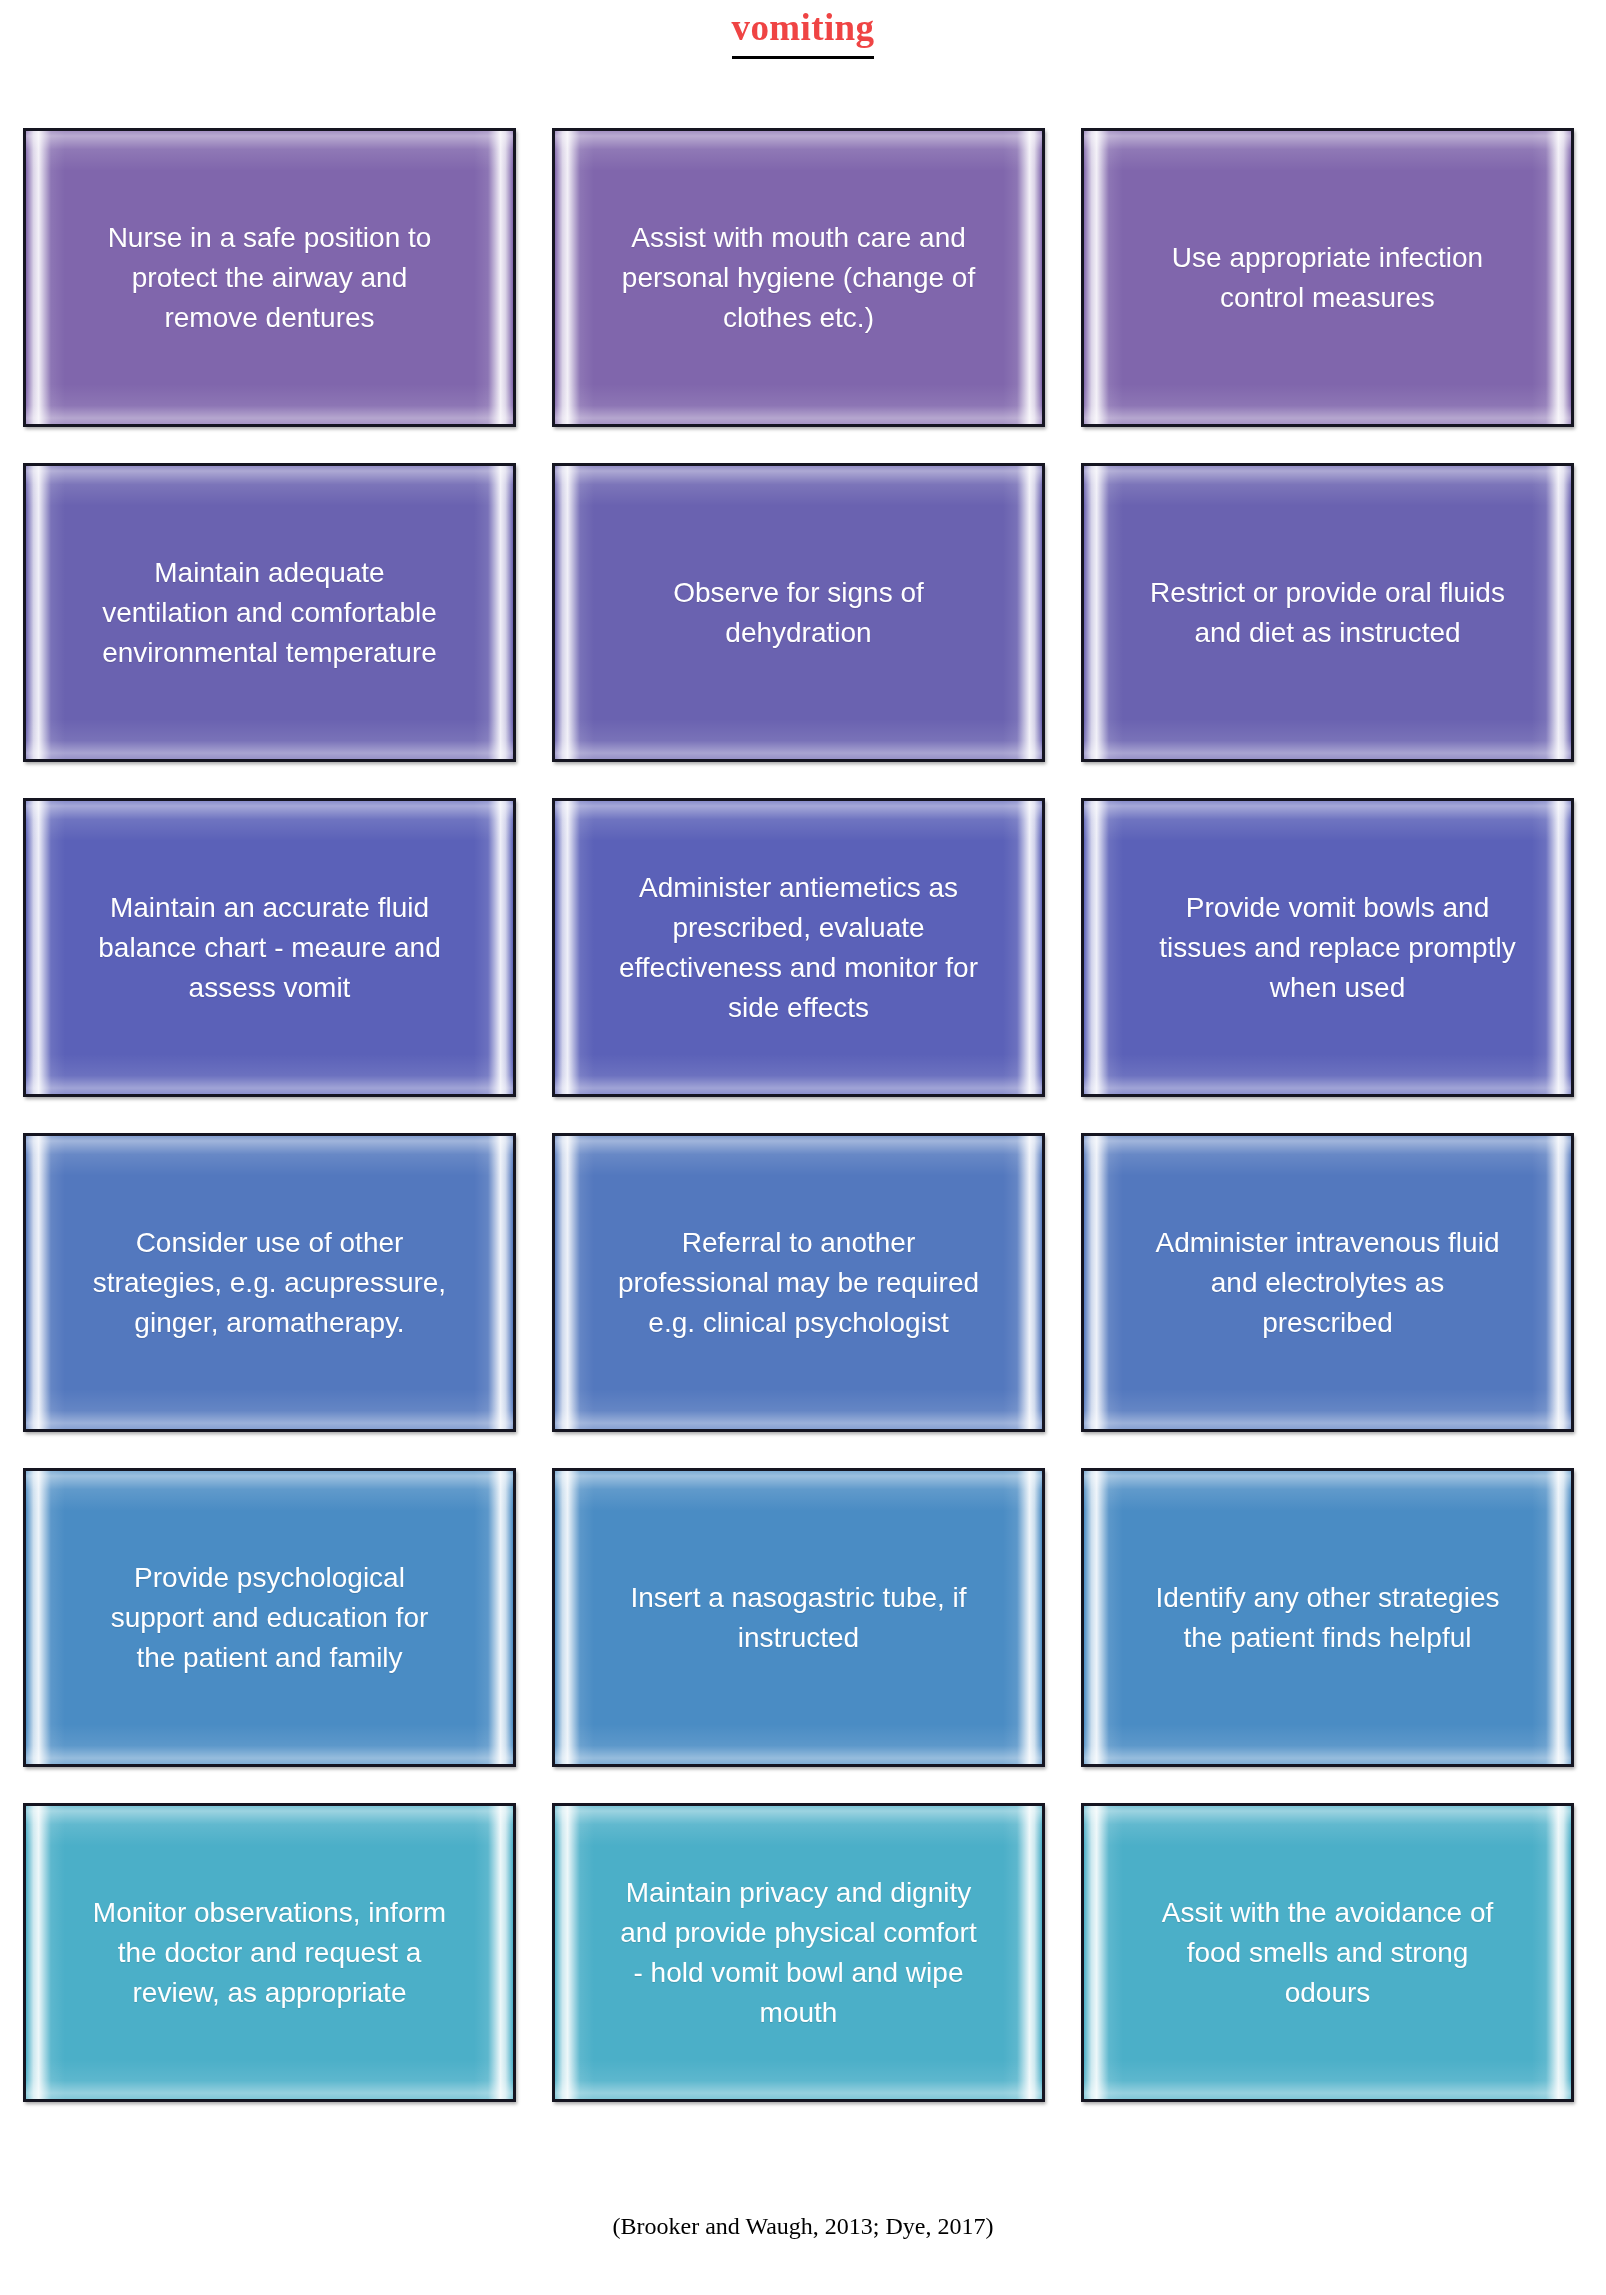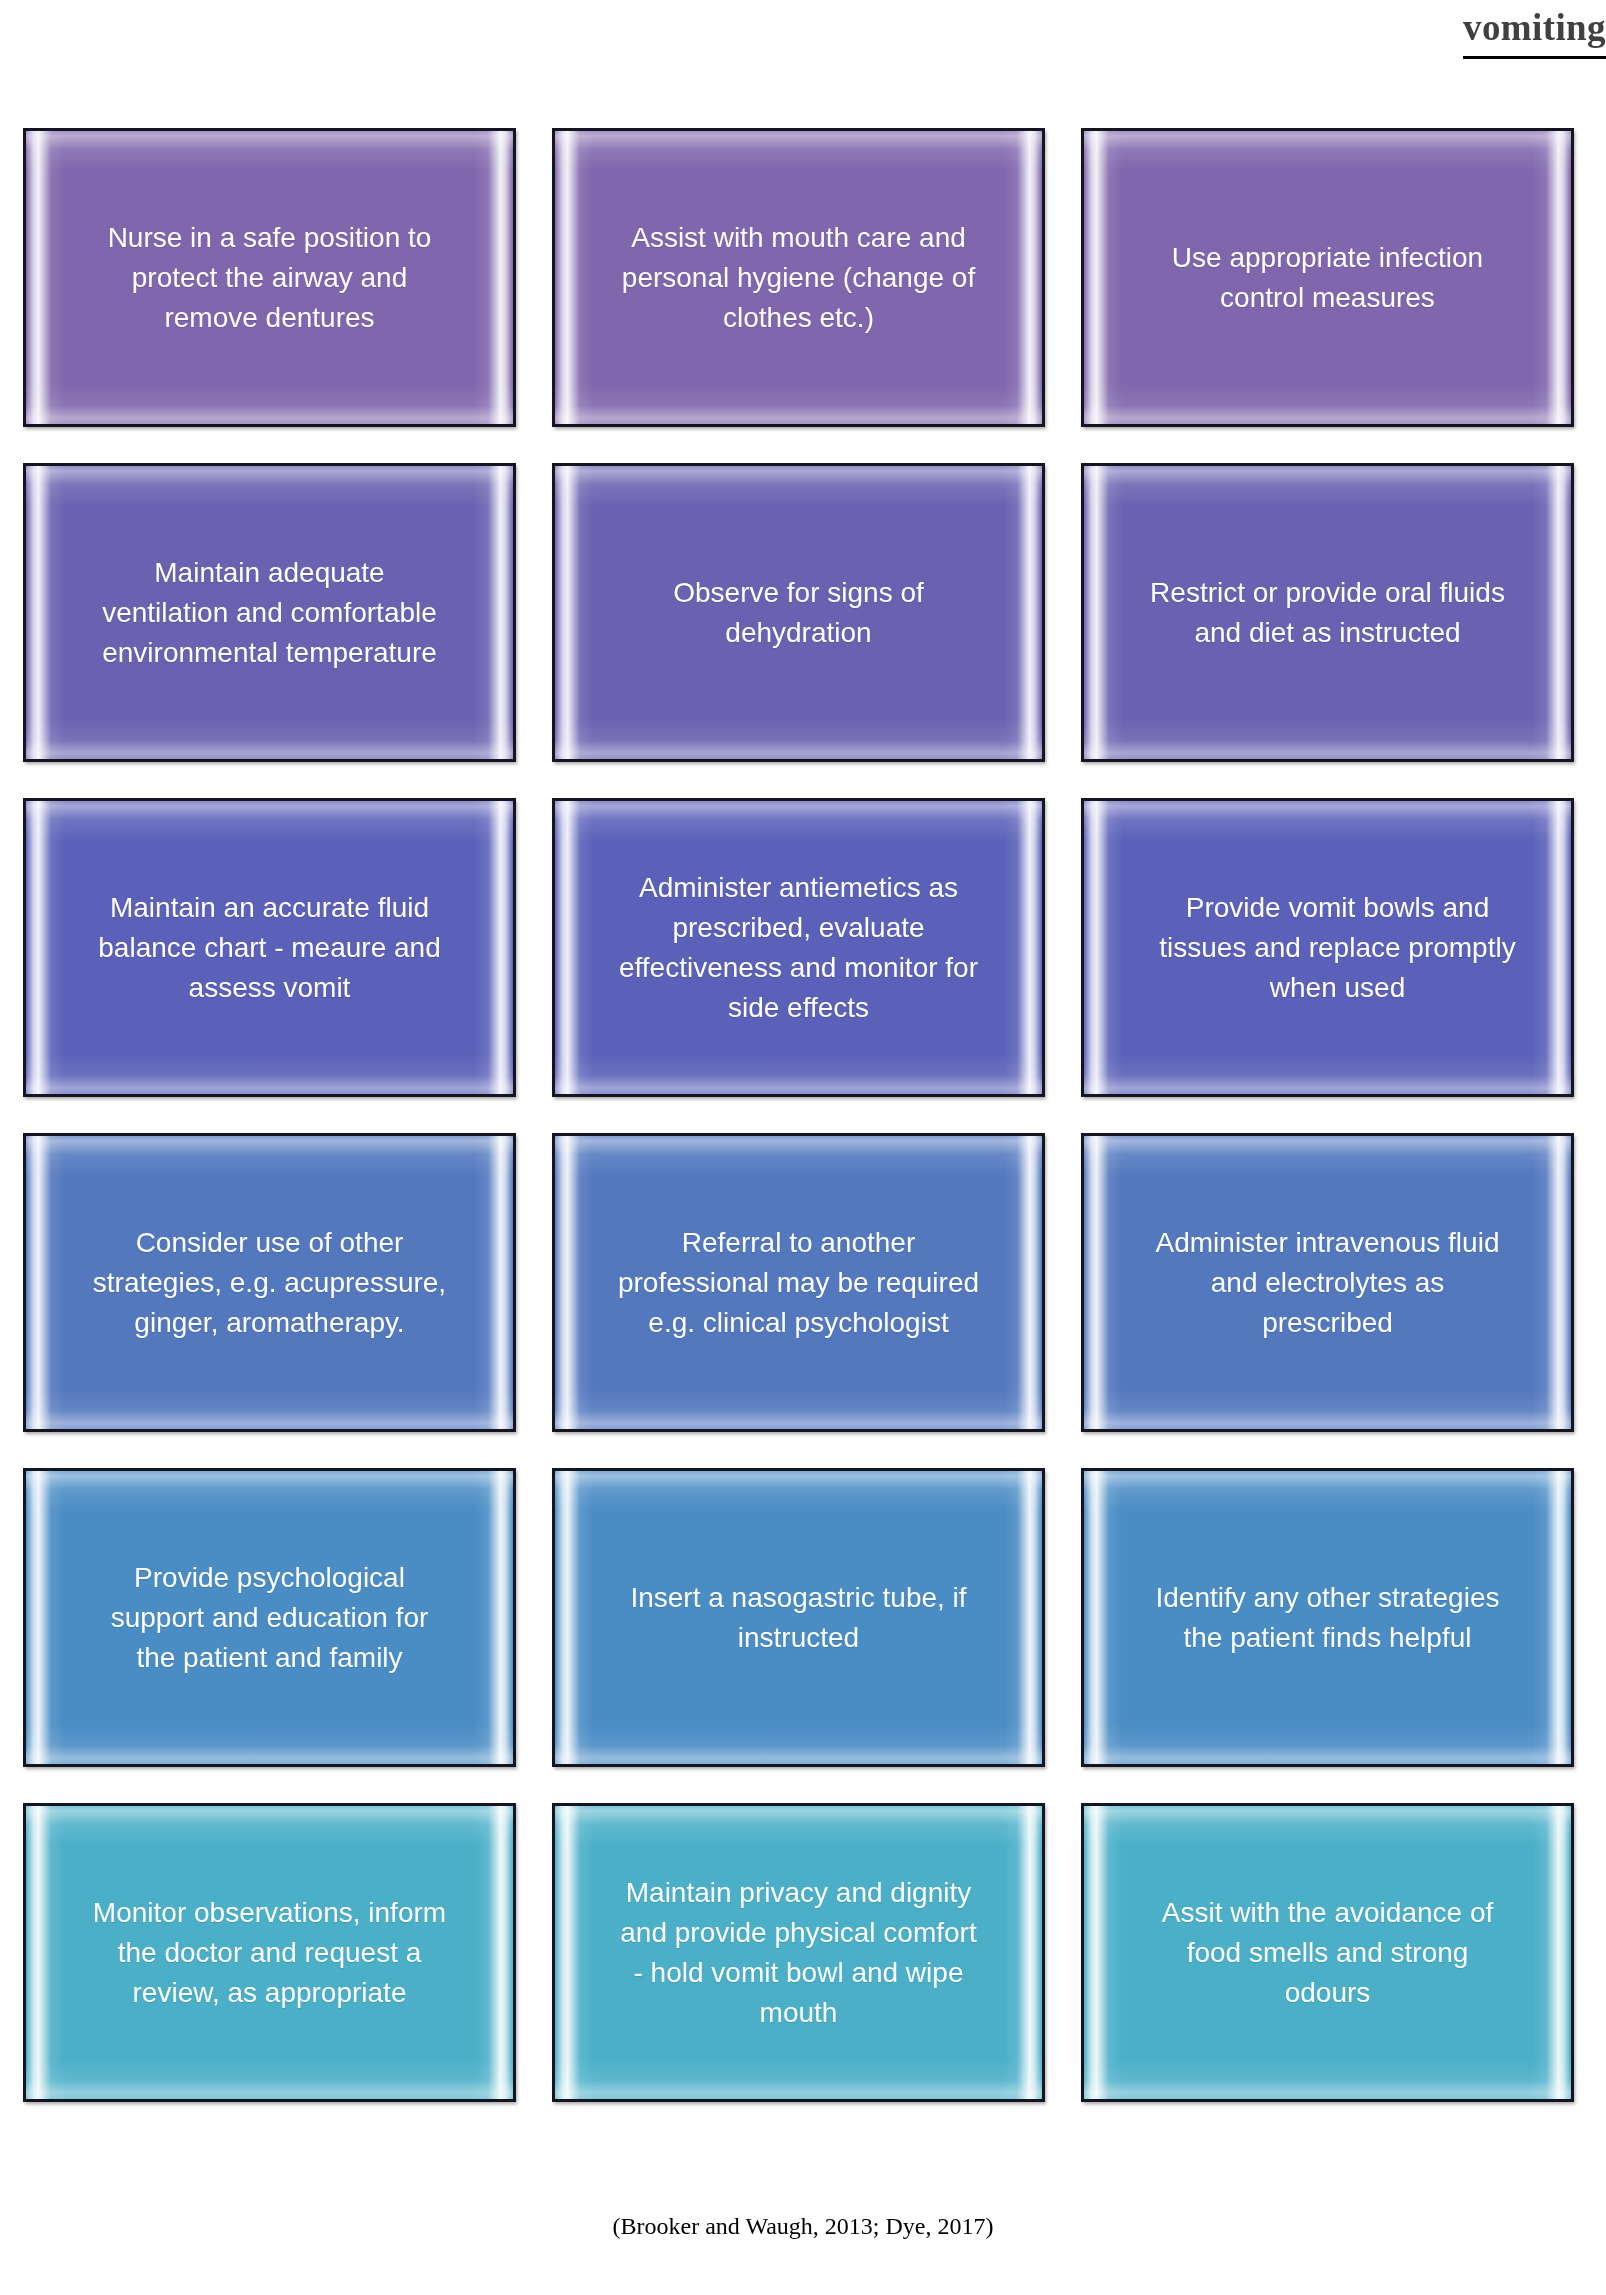--- a/index.html
+++ b/index.html
@@ -15,26 +15,26 @@
     font-family: "Liberation Sans", sans-serif;
     overflow: hidden;
   }
 
   
   #page-title {
     position: absolute;
     top: 0px;
     left: 0;
     width: 1606px;
-    text-align: right;
+    text-align: center;
     font-family: "Liberation Serif", serif;
     font-weight: bold;
     font-size: 37px;
     line-height: 55px;
-    color: #404040;
+    color: #ef4444;
     letter-spacing: 0.4px;
   }
   #page-title span.t {
     display: inline-block;
     border-bottom: 3.4px solid #000;
     padding-bottom: 0.8px;
   }
 
   
   #box-grid {

